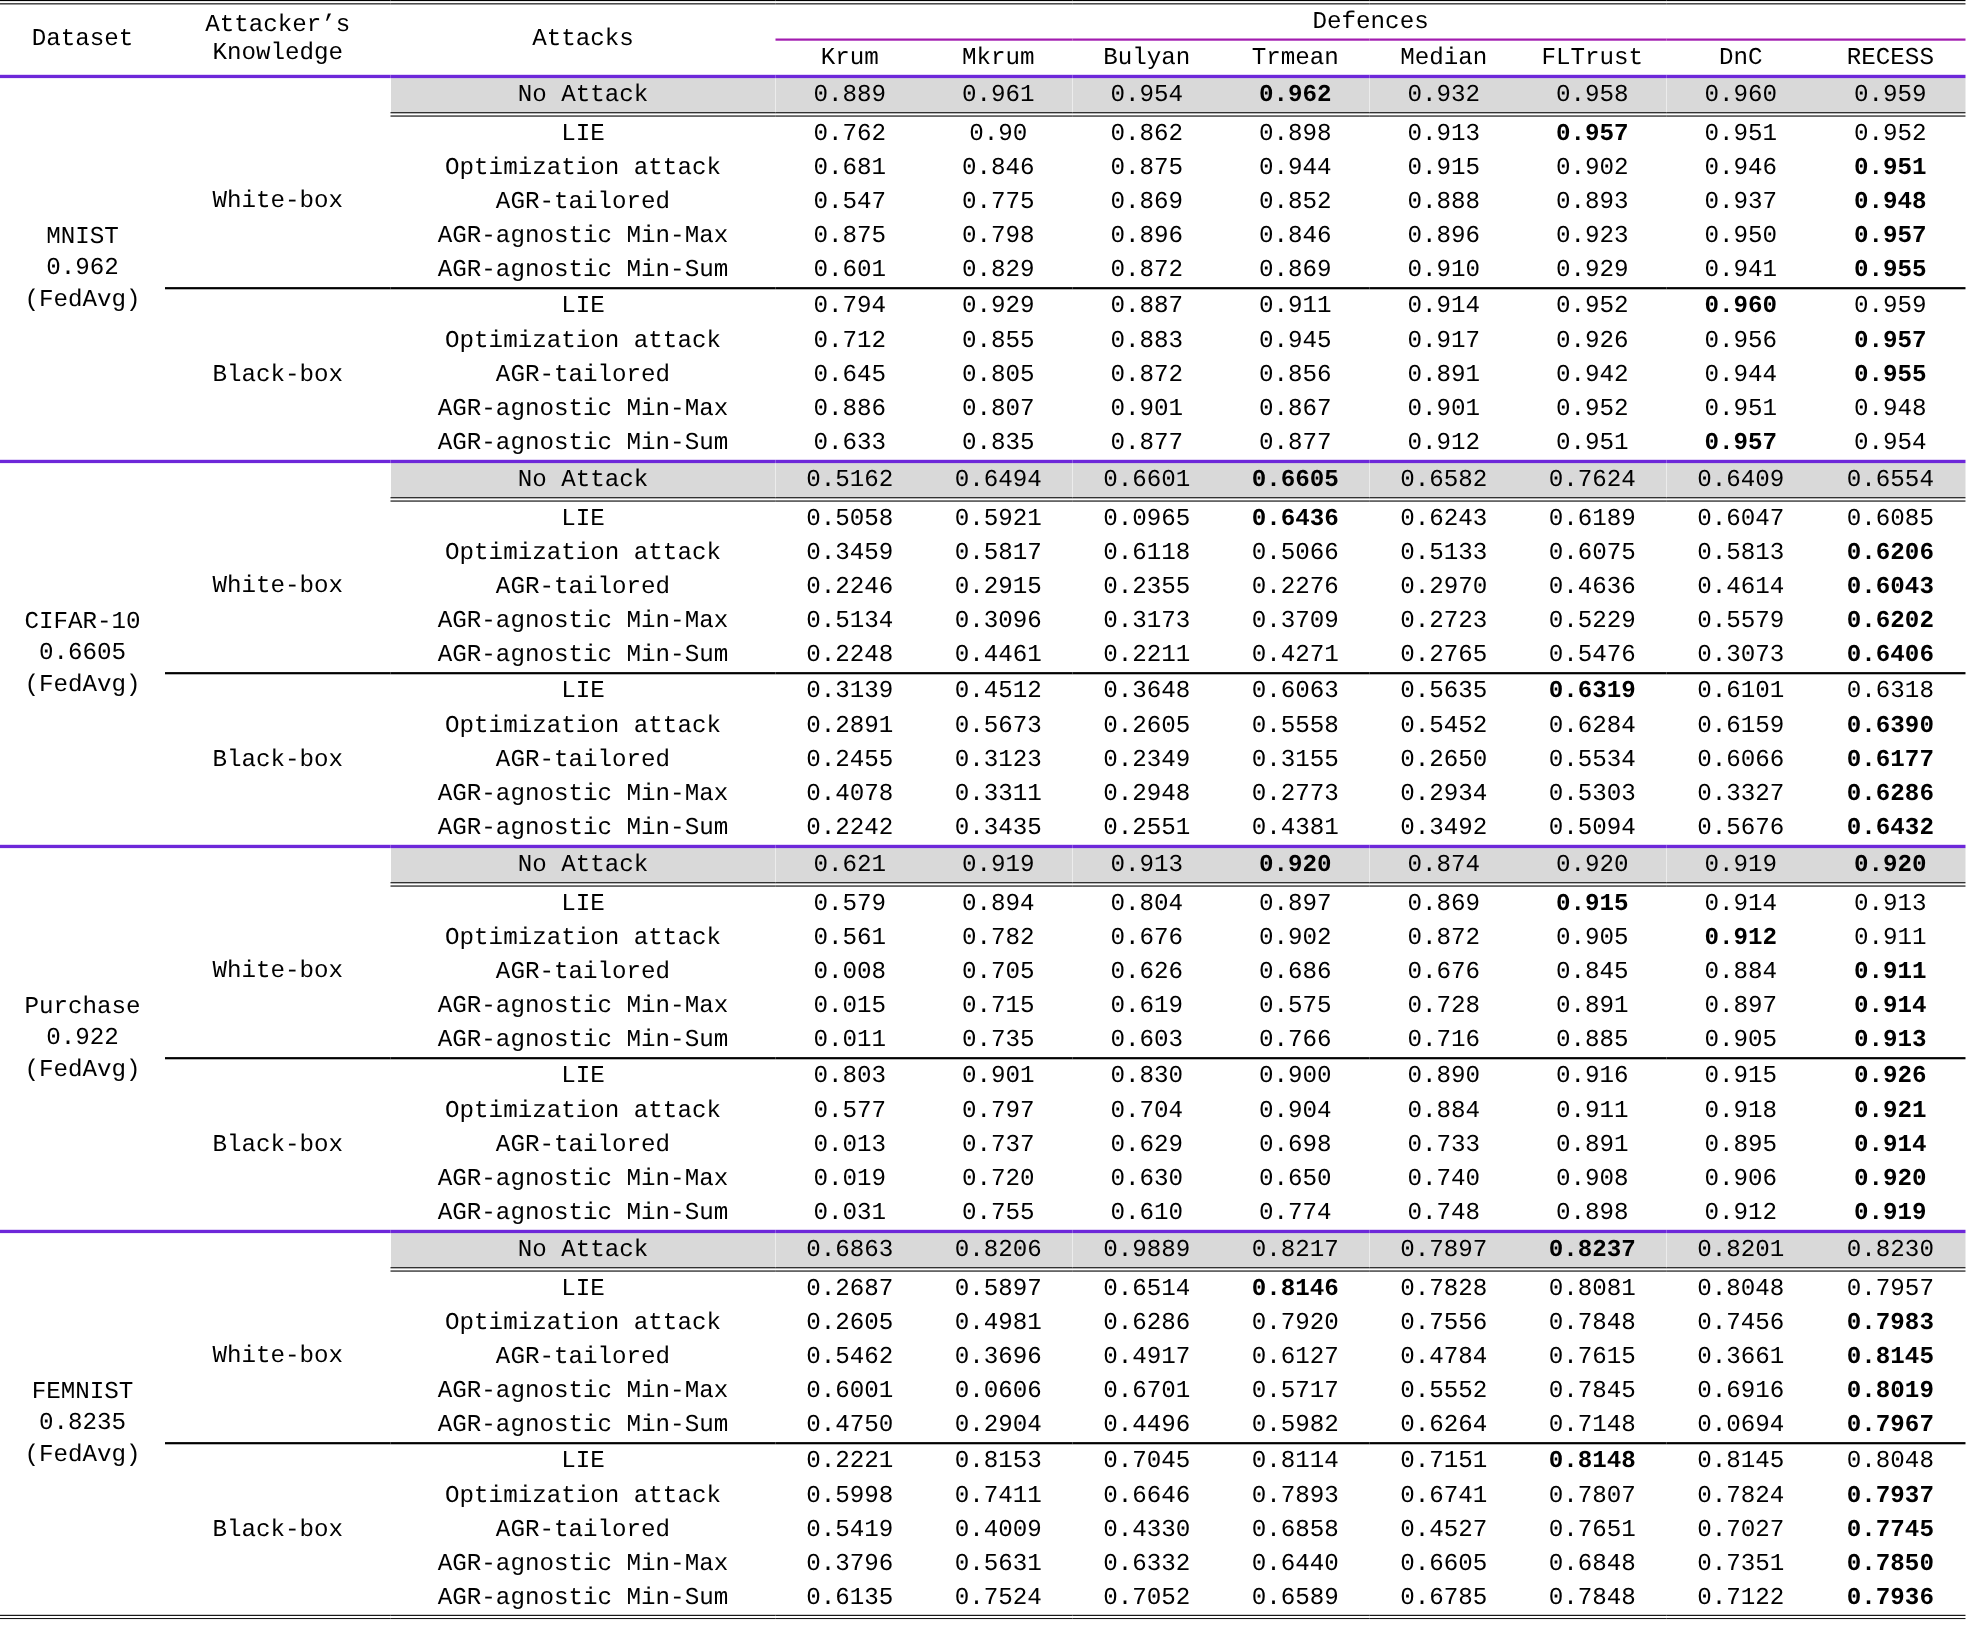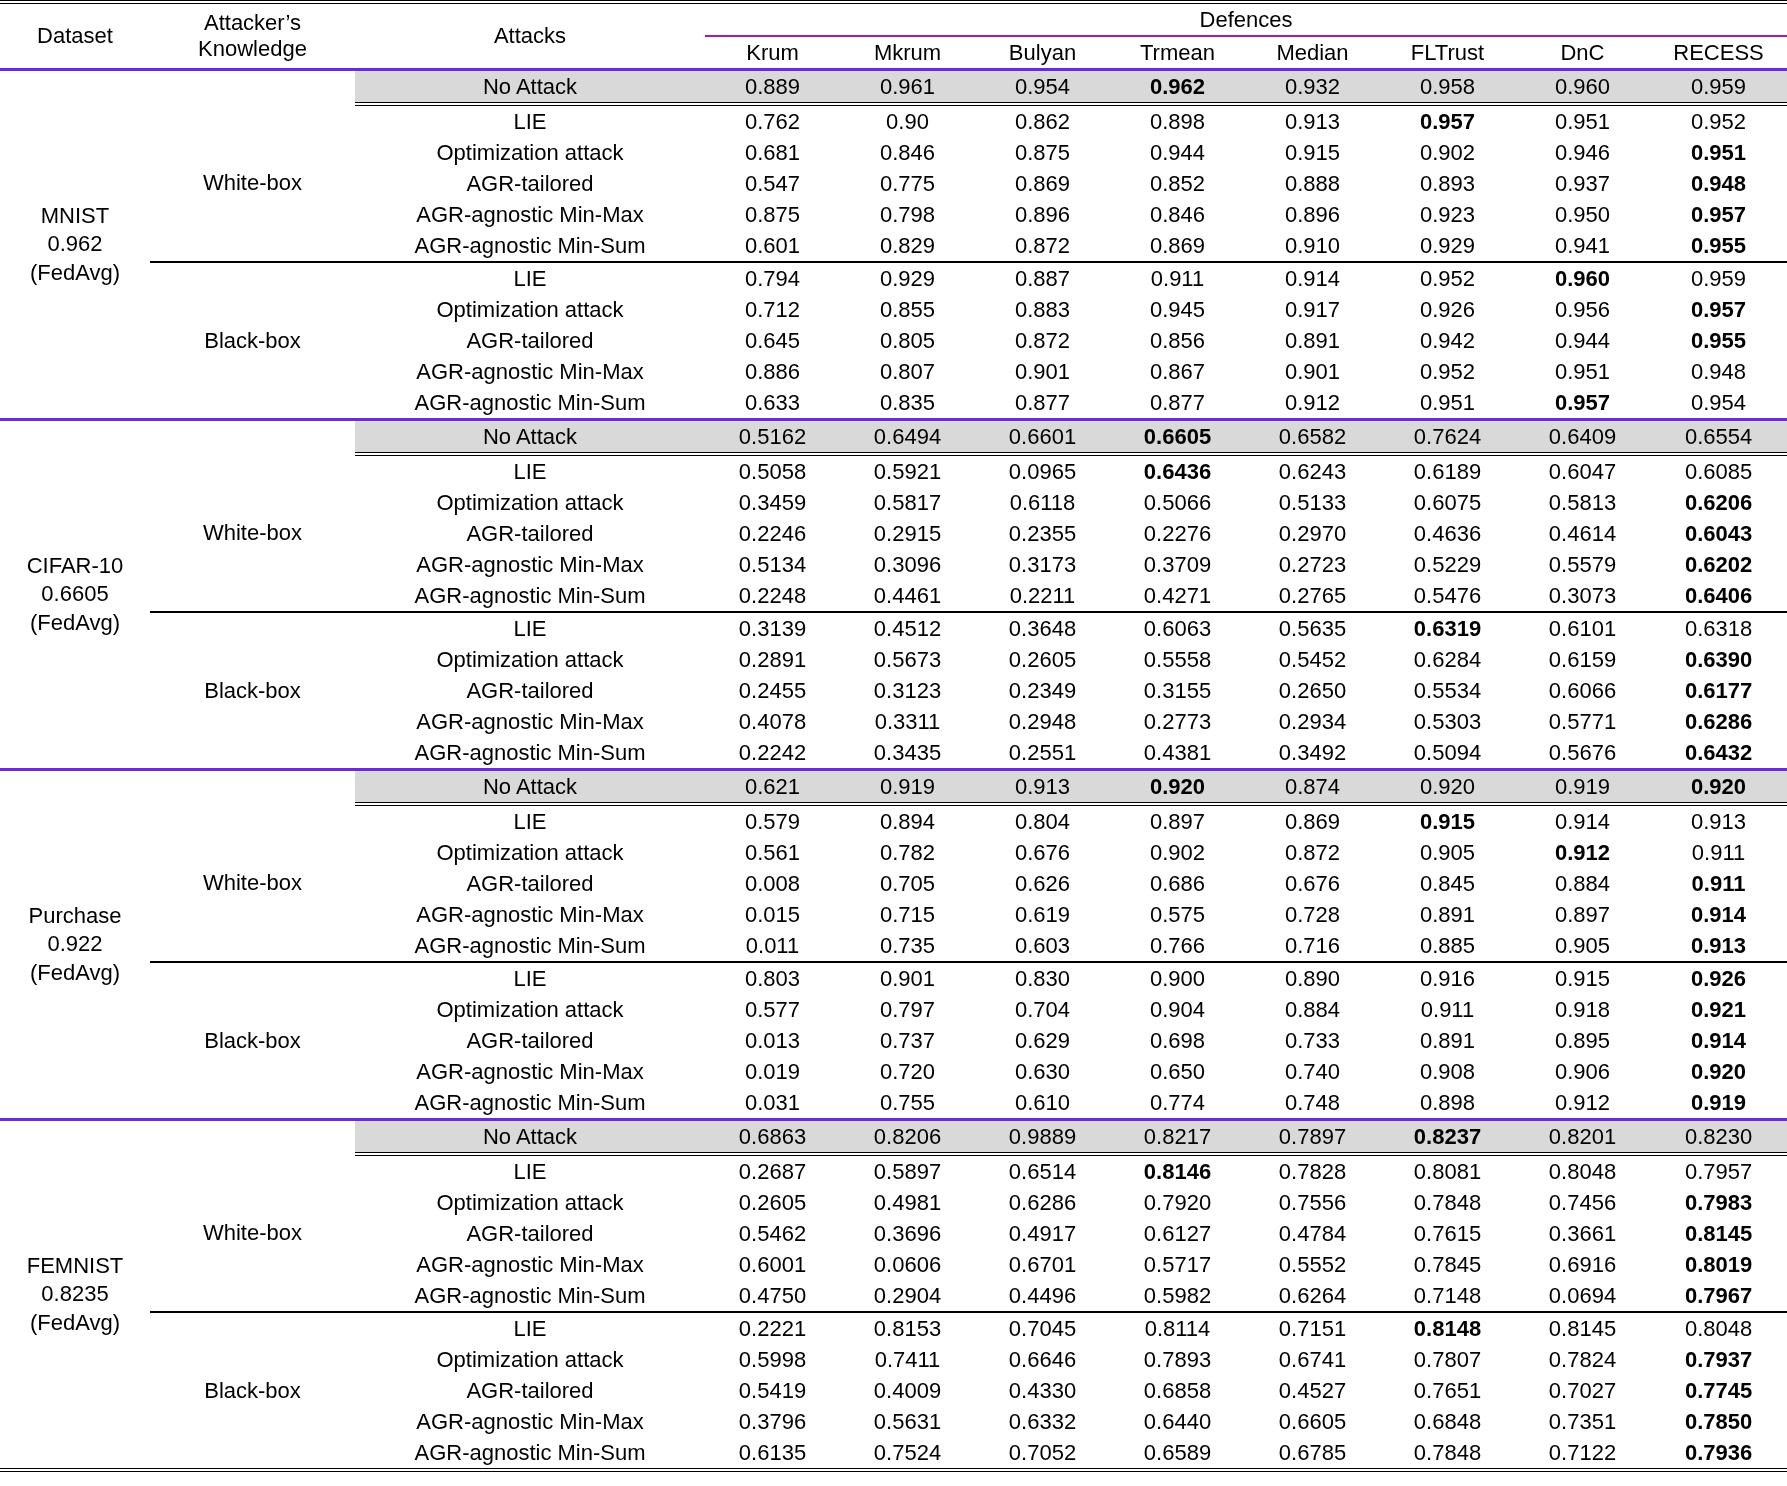--- a/index.html
+++ b/index.html
@@ -1,19 +1,19 @@
 <!DOCTYPE html>
 <html><head>
 <meta charset="utf-8">
 <style>
   html,body{margin:0;padding:0;background:#ffffff}
   .page{width:1787px;background:#ffffff}
   table{
     border-collapse:collapse;table-layout:fixed;width:1787px;
-    font-family:Liberation Sans, sans-serif;
+    font-family:Liberation Mono, monospace;
     font-size:22px;color:#000;
     border-top:4px double #000;border-bottom:4px double #000;
   }
   th,td{
     font-weight:normal;text-align:center;vertical-align:middle;
     padding:0 3px;height:31px;line-height:1.15;white-space:nowrap;overflow:hidden;
   }
   th.knowledge-h{white-space:normal;line-height:1.2}
   th.defgroup{border-bottom:2px solid #a21caf}
   tbody tr.sec-start>td{border-top:3px solid #6d28d9}
@@ -297,21 +297,21 @@
           <td class="b">0.6177</td>
         </tr>
         <tr>
           <td>AGR-agnostic Min-Max</td>
           <td>0.4078</td>
           <td>0.3311</td>
           <td>0.2948</td>
           <td>0.2773</td>
           <td>0.2934</td>
           <td>0.5303</td>
-          <td>0.5771</td>
+          <td>0.3327</td>
           <td class="b">0.6286</td>
         </tr>
         <tr>
           <td>AGR-agnostic Min-Sum</td>
           <td>0.2242</td>
           <td>0.3435</td>
           <td>0.2551</td>
           <td>0.4381</td>
           <td>0.3492</td>
           <td>0.5094</td>

